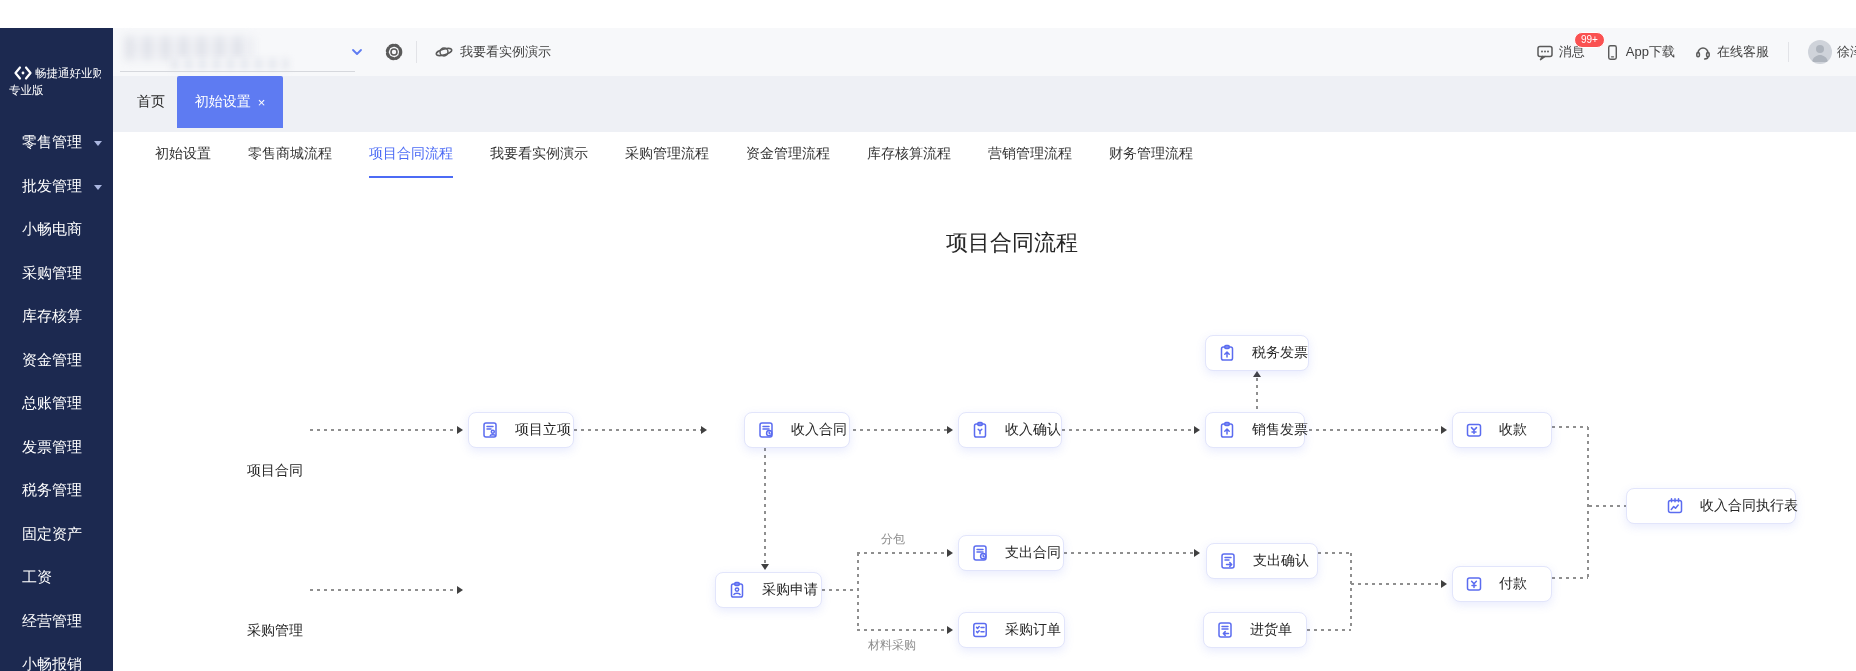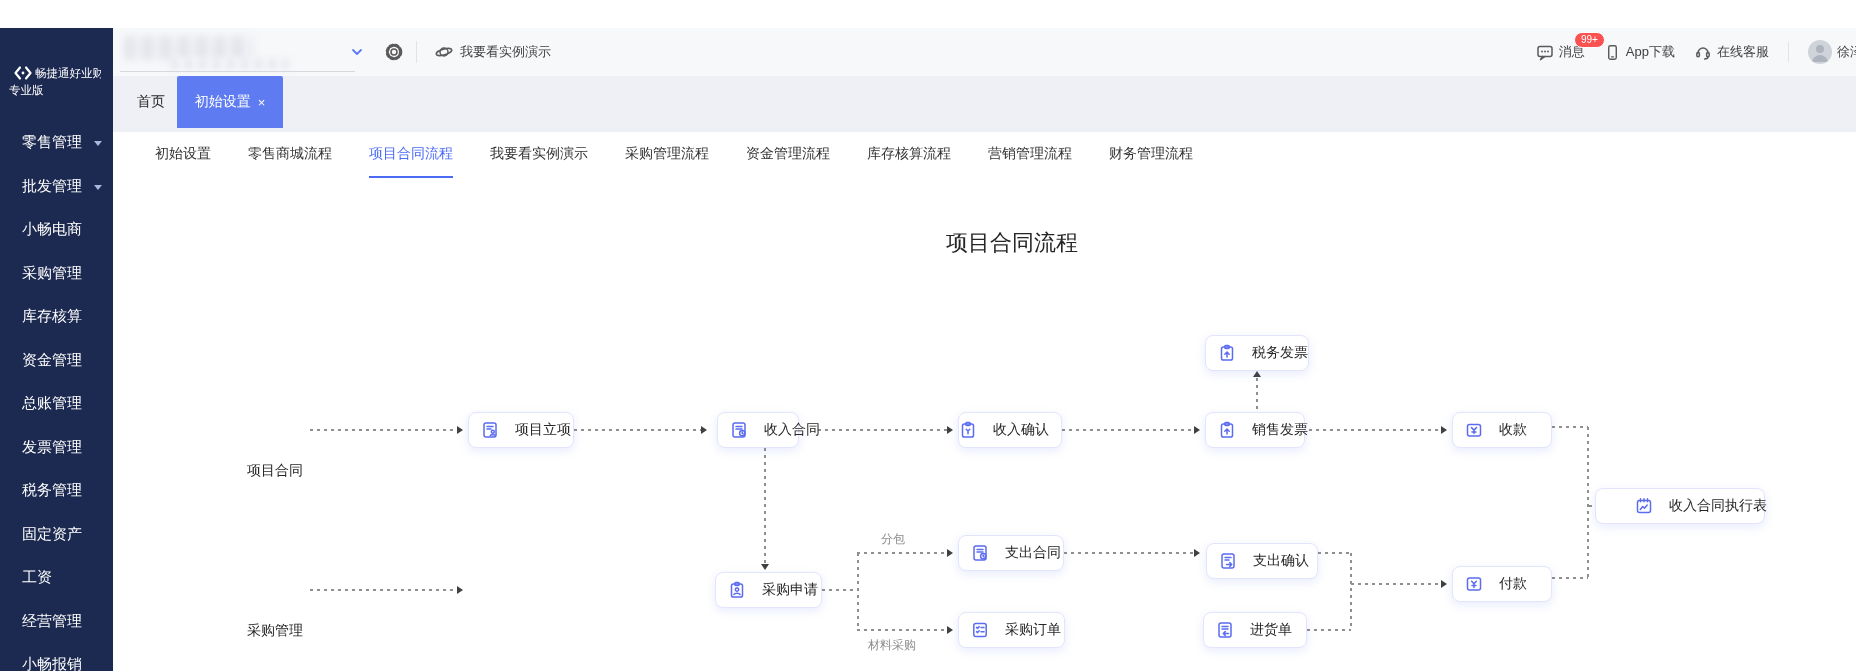--- a/index.html
+++ b/index.html
@@ -273,30 +273,30 @@
 
   <div class="node" style="left:355px; top:280px; width:106px;">
     <svg class="nico" viewBox="0 0 18 18">
         <rect x="3" y="2" width="12" height="14" rx="2"></rect>
         <path d="M6 5.5h6M6 8h4"></path>
         <circle cx="11.8" cy="10.8" r="1.5"></circle>
         <path d="M9.3 14.6c.4-1.2 4.6-1.2 5 0"></path>
       </svg>
     <span>项目立项</span>
   </div>
-  <div class="node" style="left:604px; top:280px; width:82px;">
+  <div class="node" style="left:631px; top:280px; width:106px;">
     <svg class="nico" viewBox="0 0 18 18">
         <rect x="3" y="2" width="12" height="14" rx="2"></rect>
         <path d="M6 5.5h6M6 8h6"></path>
         <circle cx="12.2" cy="12.2" r="2.6"></circle>
         <path d="M12.2 11v1.3l.9.6"></path>
       </svg>
     <span>收入合同</span>
   </div>
-  <div class="node" style="left:845px; top:280px; width:104px;justify-content:flex-end;">
+  <div class="node" style="left:845px; top:280px; width:104px;">
     <svg class="nico" viewBox="0 0 18 18">
         <rect x="3.5" y="3" width="11" height="13" rx="1.8"></rect>
         <rect x="6.8" y="1.5" width="4.4" height="3" rx="1"></rect>
         <path d="M7.2 8.2L9 10l1.8-1.8M9 10v2.8"></path>
       </svg>
     <span>收入确认</span>
   </div>
   <div class="node" style="left:1092px; top:280px; width:100px;">
     <svg class="nico" viewBox="0 0 18 18">
         <rect x="3.5" y="3" width="11" height="13" rx="1.8"></rect>
@@ -313,21 +313,21 @@
       </svg>
     <span>税务发票</span>
   </div>
   <div class="node" style="left:1339px; top:280px; width:100px;">
     <svg class="nico" viewBox="0 0 18 18">
         <rect x="2.5" y="3.5" width="13" height="11.5" rx="2"></rect>
         <path d="M6.5 6.6L9 9.1l2.5-2.5M9 9.1v3.3M7 11h4"></path>
       </svg>
     <span>收款</span>
   </div>
-  <div class="node" style="left:1482px; top:356px; width:170px;padding-left:39px;">
+  <div class="node" style="left:1513px; top:356px; width:170px;padding-left:39px;">
     <svg class="nico" viewBox="0 0 18 18">
         <rect x="2.5" y="3.5" width="13" height="12" rx="2"></rect>
         <path d="M5.5 1.8v3M9 1.8v3M12.5 1.8v3"></path>
         <path d="M5.3 12.5l2.4-3 1.8 1.8 2.7-3.2"></path>
       </svg>
     <span>收入合同执行表</span>
   </div>
   <div class="node" style="left:602px; top:440px; width:107px;">
     <svg class="nico" viewBox="0 0 18 18">
         <rect x="3.5" y="3" width="11" height="13" rx="1.8"></rect>

